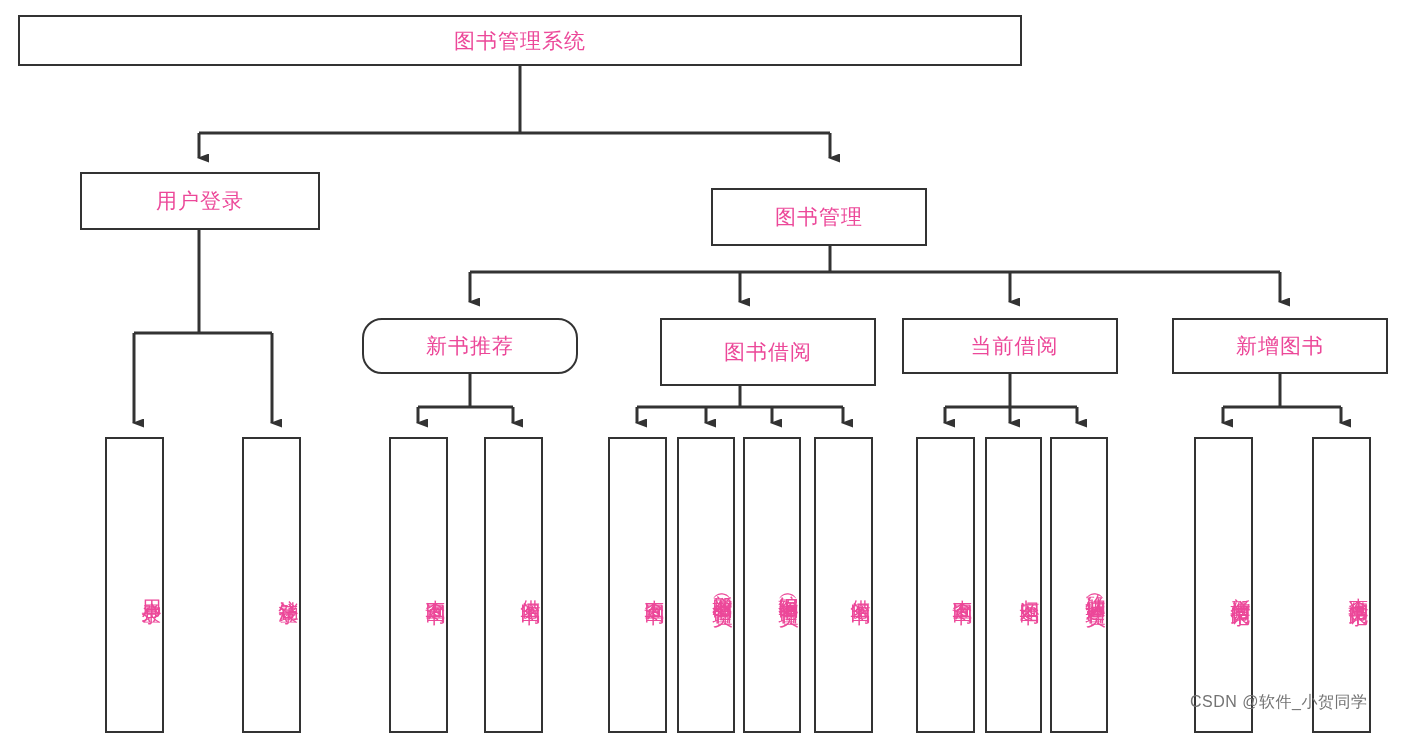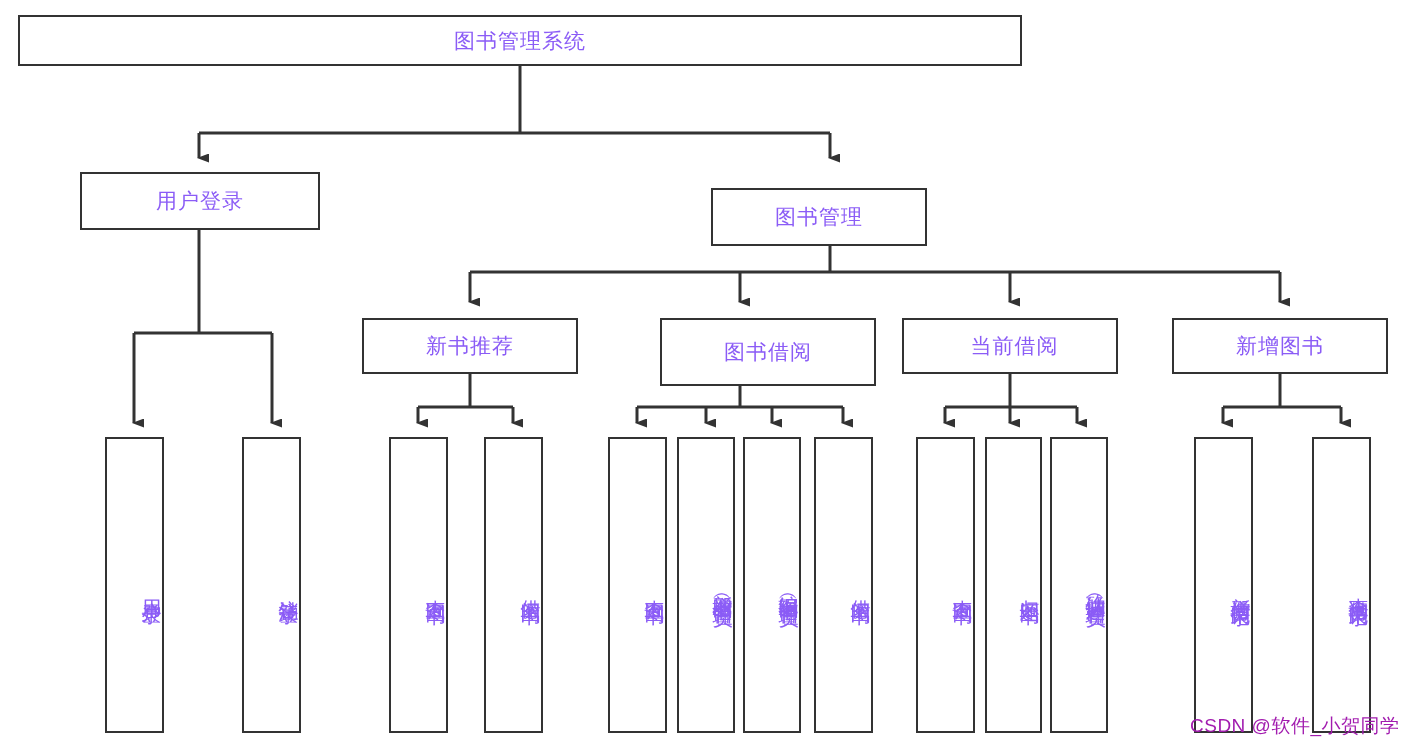--- a/index.html
+++ b/index.html
@@ -25,21 +25,21 @@
     height: 747px;
   }
   .node {
     position: absolute;
     box-sizing: border-box;
     border: 2px solid #333333;
     background: #ffffff;
     display: flex;
     align-items: center;
     justify-content: center;
-    color: #8b5cf6;
+    color: #ec4899;
     z-index: 2;
   }
   .node.horiz {
     font-size: 21px;
     letter-spacing: 1px;
   }
   .node.vert {
     writing-mode: vertical-rl;
     text-orientation: upright;
     font-size: 20px;
@@ -48,23 +48,23 @@
     justify-content: center;
     padding-top: 6px;
     line-height: 1.05;
   }
   .node.vert.tall-text {
     align-items: flex-start;
   }
   .watermark {
     position: absolute;
     left: 1190px;
-    top: 713px;
-    font-size: 19px;
-    color: #a21caf;
+    top: 692px;
+    font-size: 16px;
+    color: #737373;
     white-space: nowrap;
     z-index: 3;
     letter-spacing: 0.5px;
   }
 </style>
 </head>
 <body>
 
 <div id="canvas">
 
@@ -116,21 +116,21 @@
       <path d="M1223,407 L1223,423" marker-end="url(#arrow)"></path>
       <path d="M1341,407 L1341,423" marker-end="url(#arrow)"></path>
     </g>
   </svg>
 
   <div class="node horiz" style="left:18px; top:15px; width:1004px; height:51px;">图书管理系统</div>
 
   <div class="node horiz" style="left:80px; top:172px; width:240px; height:58px;">用户登录</div>
   <div class="node horiz" style="left:711px; top:188px; width:216px; height:58px;">图书管理</div>
 
-  <div class="node horiz" style="left:362px; top:318px; width:216px; height:56px;">新书推荐</div>
+  <div class="node horiz" style="left:362px; top:318px; width:216px; height:56px;border-radius:20px;">新书推荐</div>
   <div class="node horiz" style="left:660px; top:318px; width:216px; height:68px;">图书借阅</div>
   <div class="node horiz" style="left:902px; top:318px; width:216px; height:56px;padding-left:9px;">当前借阅</div>
   <div class="node horiz" style="left:1172px; top:318px; width:216px; height:56px;">新增图书</div>
 
   <div class="node vert" style="left:105px; top:437px; width:59px; height:296px;">用户登录</div>
   <div class="node vert" style="left:242px; top:437px; width:59px; height:296px;">注销登录</div>
 
   <div class="node vert" style="left:389px; top:437px; width:59px; height:296px;">查询图书</div>
   <div class="node vert" style="left:484px; top:437px; width:59px; height:296px;">借阅图书</div>
 

